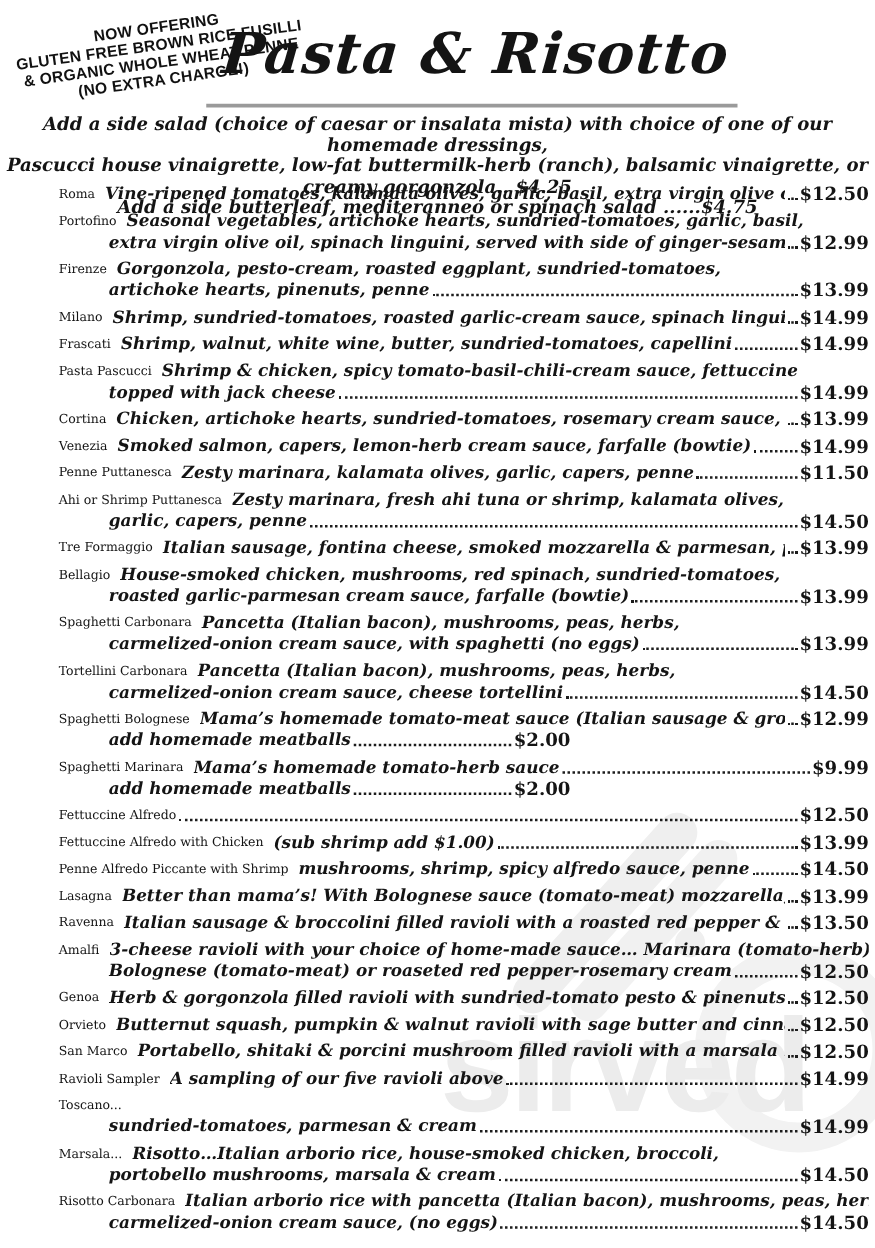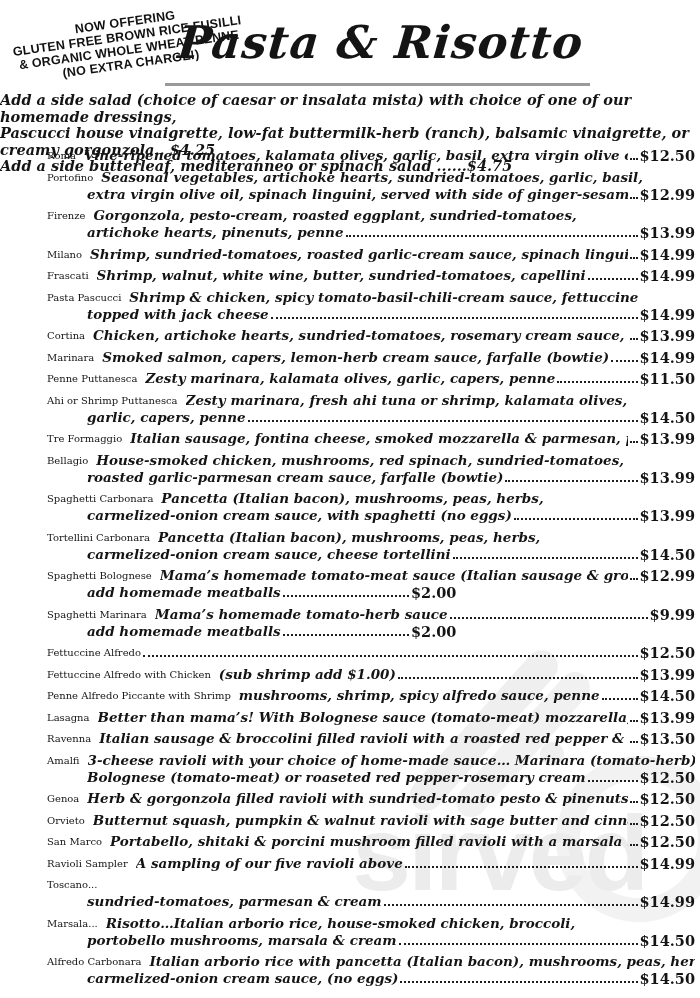--- a/index.html
+++ b/index.html
@@ -26,21 +26,21 @@
     font-weight:bold; font-size:12.5px; line-height:1.12; text-align:center;
     letter-spacing:0.2px; color:#111;
   }
   .title {
     position:absolute; left:178px; top:16px; width:400px; text-align:center;
     font-size:45px; font-style:italic; font-weight:bold; transform:skewX(-5deg);
     letter-spacing:1px; white-space:nowrap;
   }
   .rule { position:absolute; left:165px; top:83px; width:425px; height:3px; background:#9a9a9a; }
   .intro {
-    position:absolute; z-index:1; top:92px; left:0; right:0; text-align:left;
+    position:absolute; z-index:1; top:92px; left:0; right:0; text-align:center;
     font-style:italic; font-weight:bold; font-size:14.5px; line-height:16.5px;
   }
   
   .items { position:absolute; z-index:1; top:147px; left:47px; right:5px; }
   .item { margin-bottom:4.5px; }
   .row { display:flex; align-items:flex-end; line-height:17px; }
   .iname { font-weight:normal; font-size:10px; white-space:nowrap; }
   .idesc, .idesc2, .subtext {
     font-style:italic; font-weight:bold; font-size:13.5px;
     white-space:nowrap; overflow:hidden; flex-shrink:1;
@@ -158,21 +158,21 @@
         <span class="iname">Cortina</span>
         <span class="idesc">Chicken, artichoke hearts, sundried-tomatoes, rosemary cream sauce, spinach linguini</span>
         <span class="dots"></span>
         <span class="price">$13.99</span>
       </div>
 
     </div>
 
     <div class="item">
       <div class="row row1">
-        <span class="iname">Marinara</span>
+        <span class="iname">Venezia</span>
         <span class="idesc">Smoked salmon, capers, lemon-herb cream sauce, farfalle (bowtie)</span>
         <span class="dots"></span>
         <span class="price">$14.99</span>
       </div>
 
     </div>
 
     <div class="item">
       <div class="row row1">
         <span class="iname">Penne Puttanesca</span>
@@ -405,21 +405,21 @@
       <div class="row cont">
         <span class="idesc2">portobello mushrooms, marsala &amp; cream</span>
         <span class="dots"></span>
         <span class="price">$14.50</span>
       </div>
 
     </div>
 
     <div class="item">
       <div class="row row1">
-        <span class="iname">Alfredo Carbonara</span>
+        <span class="iname">Risotto Carbonara</span>
         <span class="idesc">Italian arborio rice with pancetta (Italian bacon), mushrooms, peas, herbs,</span>
 
       </div>
       <div class="row cont">
         <span class="idesc2">carmelized-onion cream sauce, (no eggs)</span>
         <span class="dots"></span>
         <span class="price">$14.50</span>
       </div>
 
     </div>

